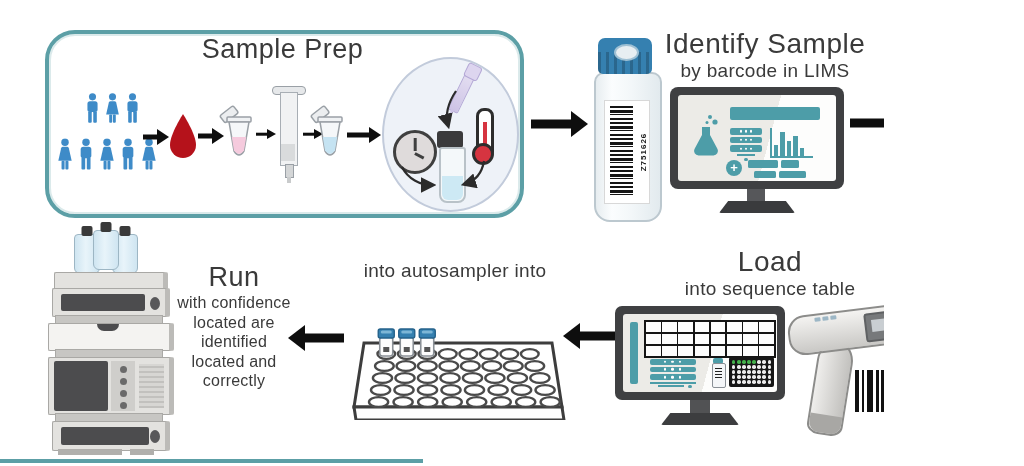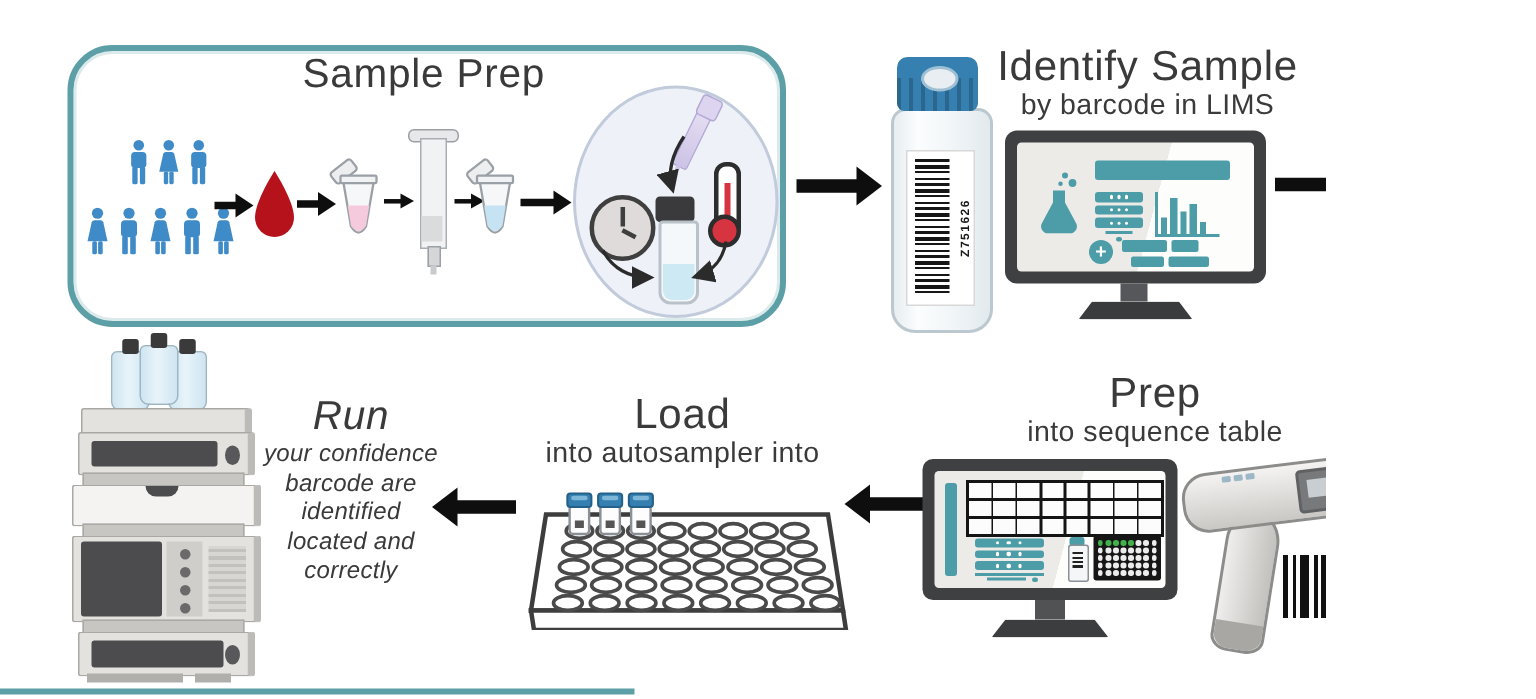--- a/index.html
+++ b/index.html
@@ -177,21 +177,21 @@
   .darkp{position:absolute;background:#4c4c4e;border-radius:2px;}
   .knob{position:absolute;right:5px;top:30%;width:10px;height:13px;background:#58585a;border-radius:50%;}
   .sep{position:absolute;background:#c7c6c3;border:1px solid #aaa9a6;}
   .bottle{position:absolute;width:24px;height:38px;background:linear-gradient(90deg,#cfe5f1,#e8f4fa 45%,#cfe5f1);
           border:1.6px solid #9db6c4;border-radius:4px 4px 6px 6px;}
   .bottle:before{content:"";position:absolute;left:50%;top:-9px;transform:translateX(-50%);width:11px;height:10px;background:#3a3a3a;border-radius:2px;}
   .btns i{display:block;width:7px;height:7px;border-radius:50%;background:#6a6a6a;margin:5px auto;}
   .vent{background:repeating-linear-gradient(0deg,#c2c1be 0 2px,#d7d6d3 2px 5px);}
 
   
-  .run-block{left:163px;top:262px;width:142px;font-style:italic;}
+  .run-block{left:163px;top:262px;width:142px;}
   .run-lines div{font-size:16px;line-height:19.5px;letter-spacing:.2px;}
 
   .teal-line{left:0;top:459px;width:423px;height:4px;background:var(--accent);}
 </style>
 </head>
 <body>
 
 <svg width="0" height="0" style="position:absolute">
   <symbol id="sym-man" viewBox="0 0 30 52">
     <circle cx="15" cy="6" r="5.6"></circle>
@@ -401,21 +401,21 @@
       <i class="bch"></i>
       <span class="bcnum">Z751626</span>
     </div>
   </div>
 
   <div class="abs elv"></div>
   <div class="abs elh"></div>
   <div class="abs elhead"></div>
 
   <div class="abs tc" style="left:650px;top:246px;width:240px;">
-    <div class="h1" style="font-size:28px;">Prep</div>
+    <div class="h1" style="font-size:28px;">Load</div>
     <div class="h2">into sequence table</div>
   </div>
 
   <div class="fat l" style="left:563px;top:322px;width:62px;">
       <i class="sh"></i>
       <i class="hd"></i>
     </div>
 
   <div class="abs monitor mon2">
     <div class="screen">
@@ -526,21 +526,20 @@
           <i></i>
           <i></i>
           <i></i>
         </div>
       <div class="sc-win"></div>
     </div>
   </div>
   <div class="abs bigbc"></div>
 
   <div class="abs tc" style="left:345px;top:260px;width:220px;">
-    <div class="h1" style="font-size:28px;">Load</div>
     <div class="h2">into autosampler into</div>
   </div>
   <svg class="abs rack" viewBox="0 -22 216 90">
     <polygon points="14,2 202,2 212,66 4,66" fill="#ffffff" stroke="#3d3d3d" stroke-width="3"></polygon>
     <polygon points="4,66 212,66 214,79 6,79" fill="#fdfdfd" stroke="#3d3d3d" stroke-width="3"></polygon>
     <g>
         <ellipse cx="36.3" cy="13" rx="8.85" ry="4.9" class="well"></ellipse>
         <ellipse cx="56.8" cy="13" rx="8.85" ry="4.9" class="well"></ellipse>
         <ellipse cx="77.3" cy="13" rx="8.85" ry="4.9" class="well"></ellipse>
         <ellipse cx="97.8" cy="13" rx="8.85" ry="4.9" class="well"></ellipse>
@@ -604,22 +603,22 @@
   </svg>
 
   <div class="fat l" style="left:288px;top:324px;width:56px;">
       <i class="sh"></i>
       <i class="hd"></i>
     </div>
 
   <div class="abs tc run-block">
     <div class="h1">Run</div>
     <div class="run-lines">
-      <div>your confidence</div>
-      <div>barcode are</div>
+      <div>with confidence</div>
+      <div>located are</div>
       <div>identified</div>
       <div>located and</div>
       <div>correctly</div>
     </div>
   </div>
 
   <div class="abs hplc">
     <div class="bottle" style="left:28px;top:6px;"></div>
     <div class="bottle" style="left:66px;top:6px;"></div>
     <div class="bottle" style="left:47px;top:2px;"></div>

